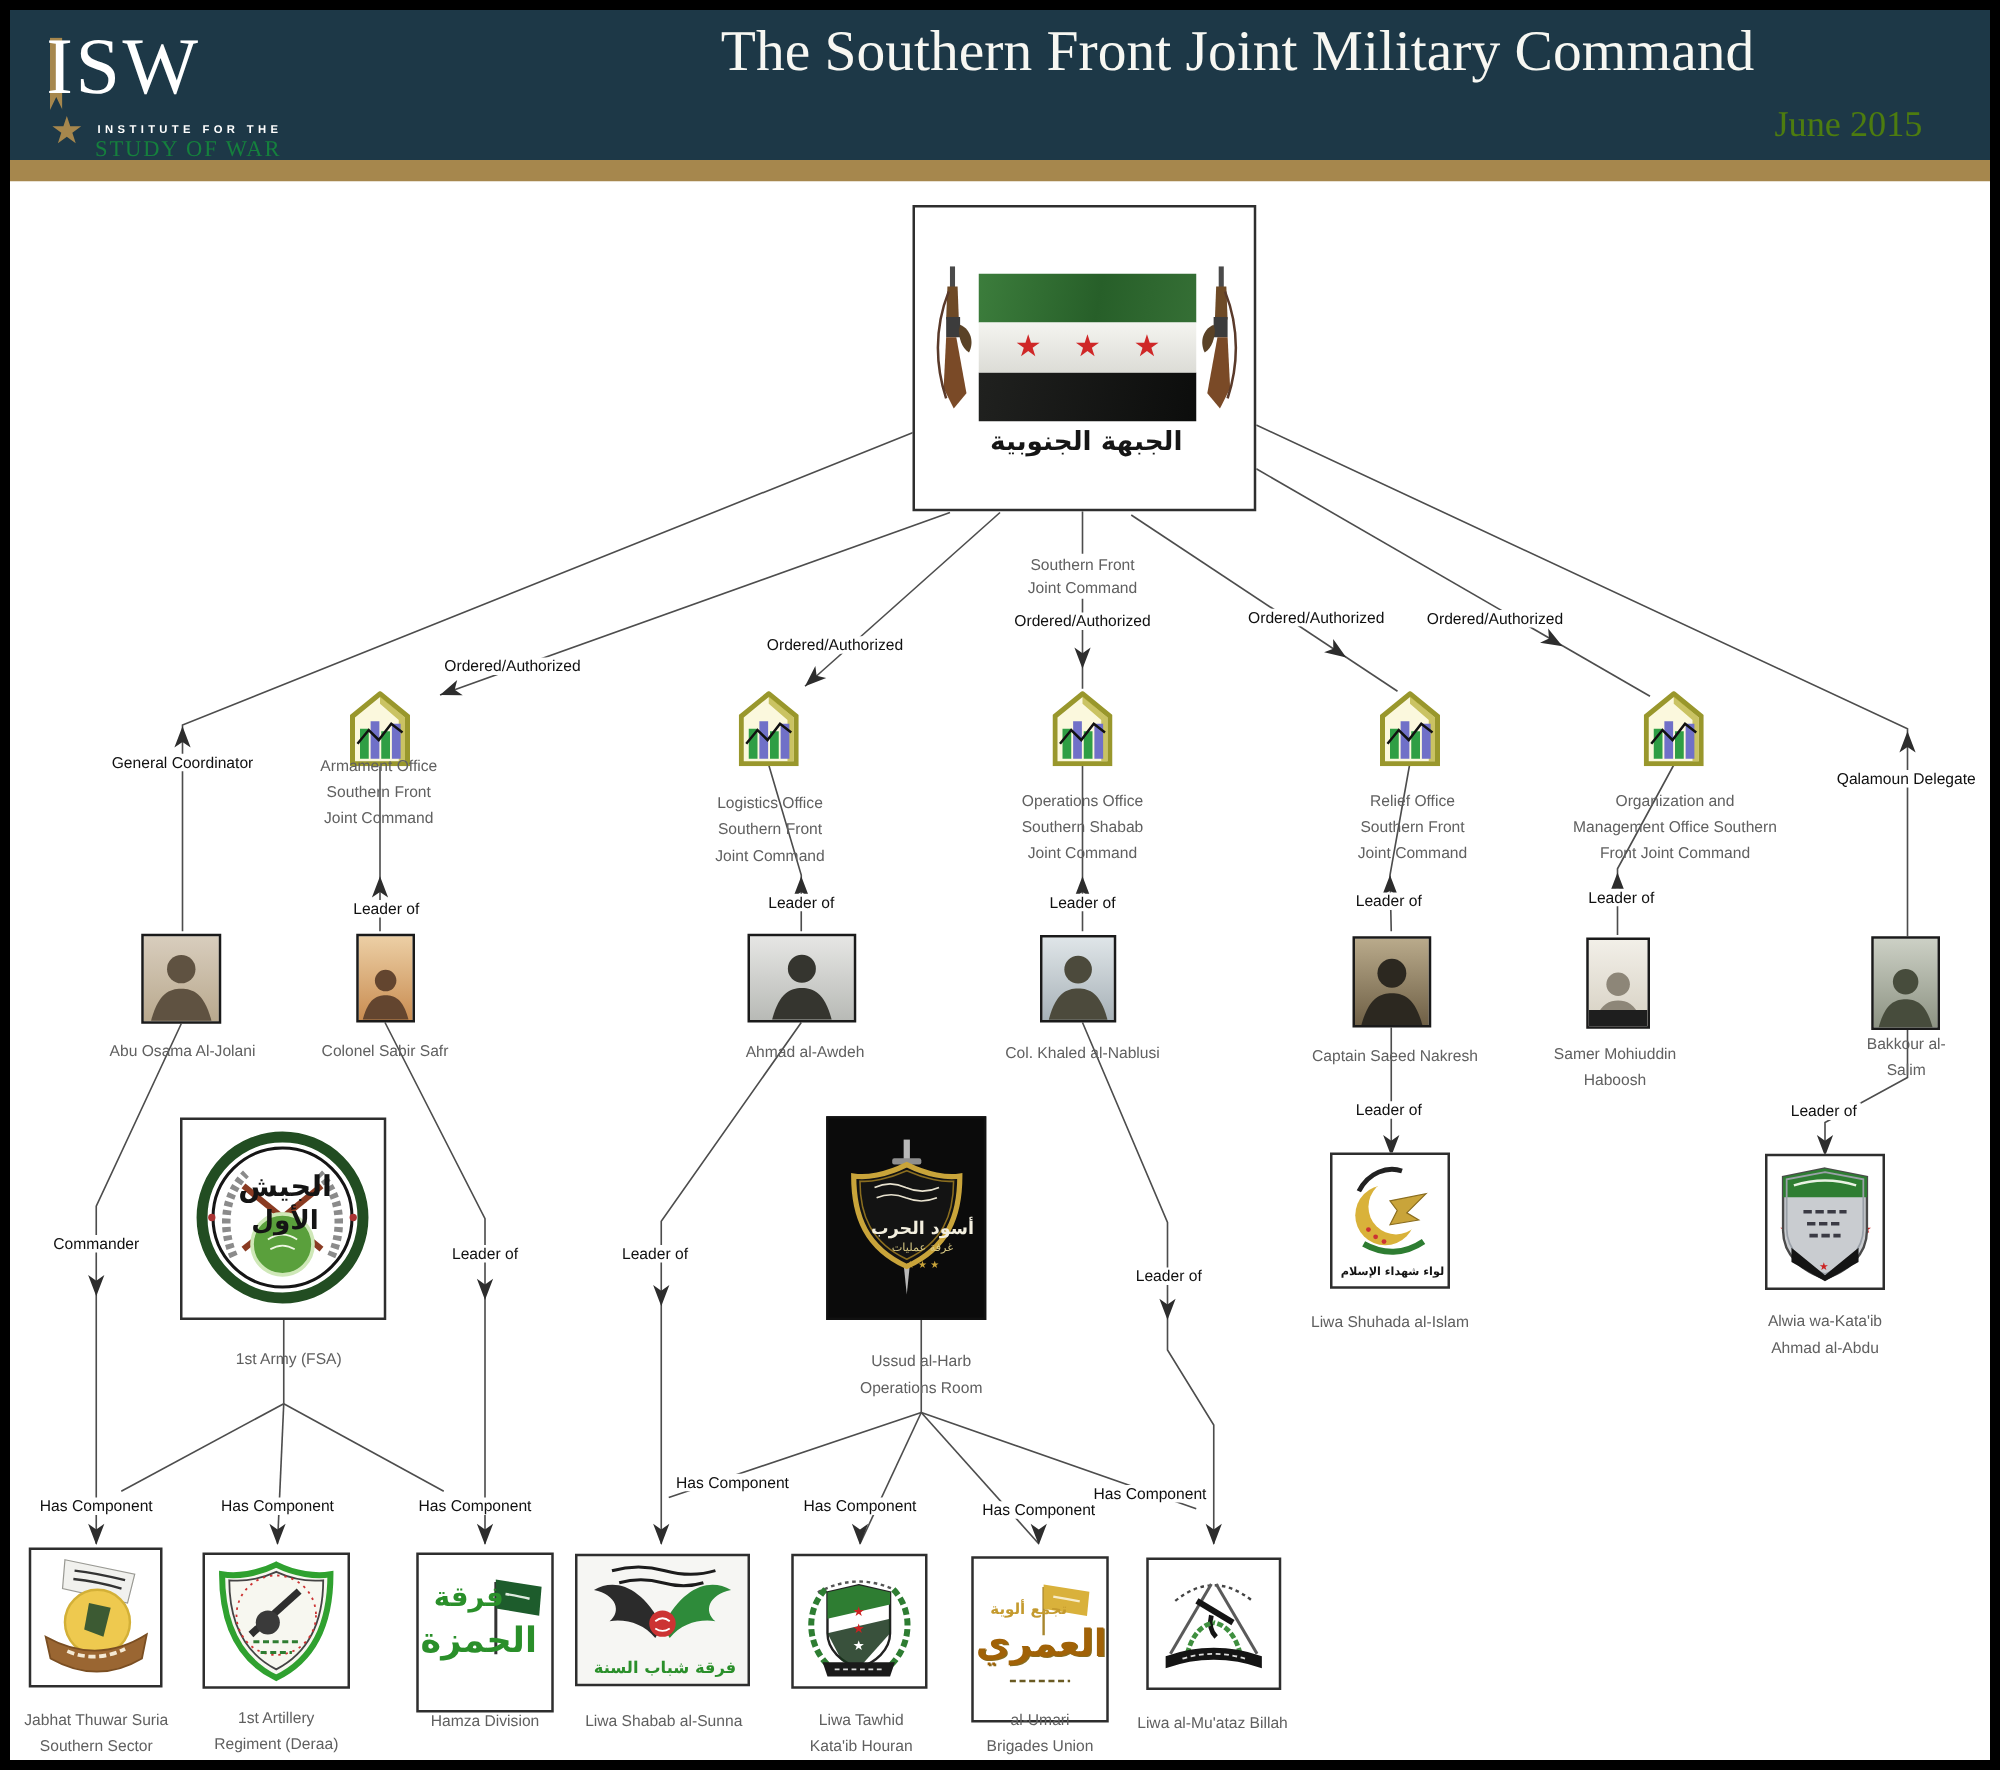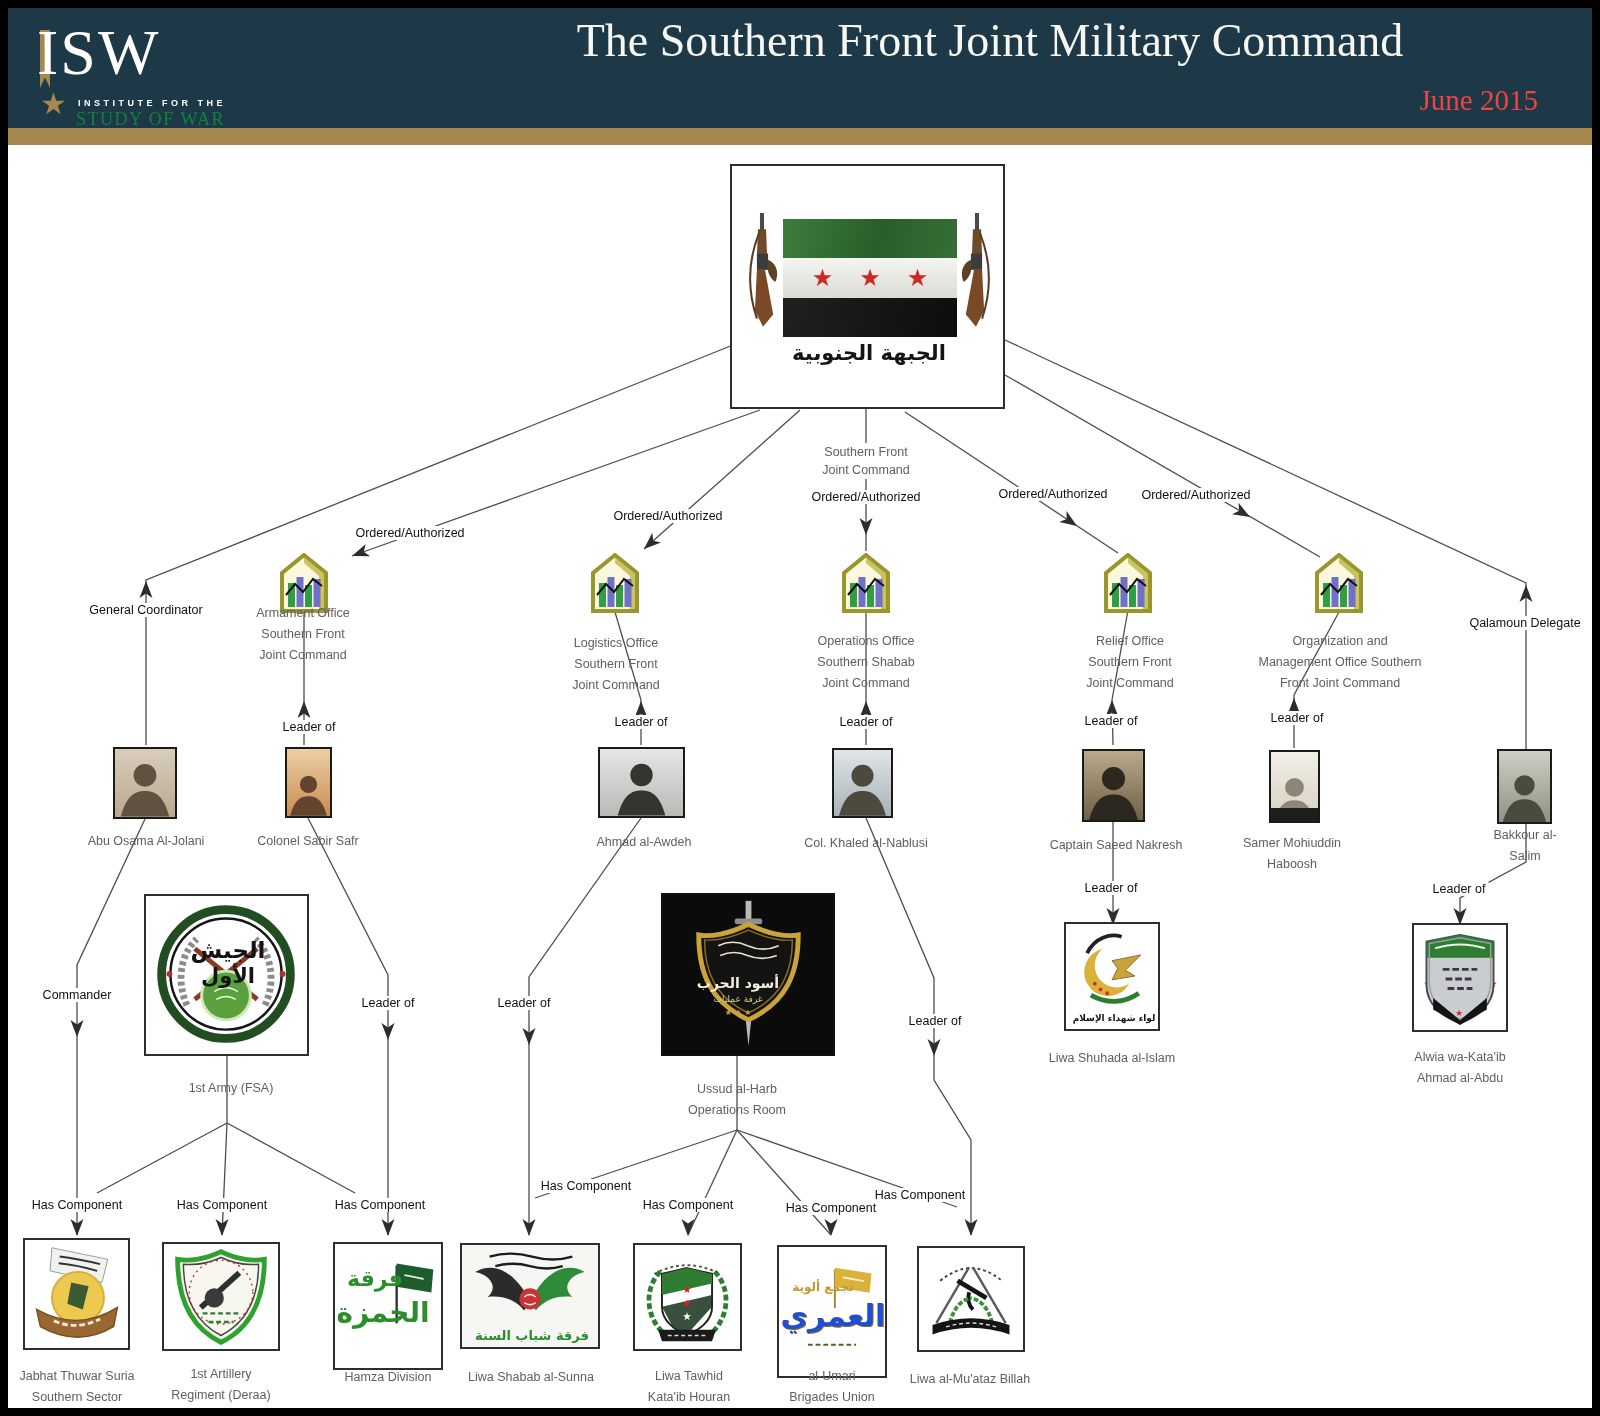--- a/index.html
+++ b/index.html
@@ -4,21 +4,21 @@
 <style>
   html,body{margin:0;padding:0;background:#888;}
   #page{position:relative;width:1600px;height:1416px;background:#fff;margin:0 auto;
         font-family:"Liberation Sans",sans-serif;overflow:hidden;}
   .frame{position:absolute;inset:0;border:8px solid #000;pointer-events:none;z-index:9;}
   
   .hdr{position:absolute;left:8px;top:8px;right:8px;height:120px;background:#1d3847;z-index:1;}
   .goldbar{position:absolute;left:8px;top:128px;right:8px;height:17px;background:#a6874d;z-index:1;}
   .title{position:absolute;left:400px;top:14px;width:1180px;text-align:center;
          font-family:"Liberation Serif",serif;font-size:46px;color:#f7f7f2;z-index:2;white-space:nowrap;}
-  .date{position:absolute;top:84px;right:62px;font-family:"Liberation Serif",serif;font-size:29px;color:#ef4444;z-index:2;}
+  .date{position:absolute;top:84px;right:62px;font-family:"Liberation Serif",serif;font-size:29px;color:#4d7c0f;z-index:2;}
   .isw{position:absolute;left:24px;top:16px;width:230px;height:108px;z-index:2;}
   .isw .sliver{position:absolute;left:16px;top:14px;width:10px;height:58px;background:#a6874d;
                clip-path:polygon(0 0,100% 0,100% 100%,50% 82%,0 100%);}
   .isw .acr{position:absolute;left:13px;top:0px;font-family:"Liberation Serif",serif;font-size:64px;color:#fff;letter-spacing:2px;}
   .isw .star{position:absolute;left:16px;top:70px;font-size:30px;color:#a6874d;}
   .isw .l1{position:absolute;left:54px;top:82px;font-size:9px;font-weight:bold;letter-spacing:3.5px;color:#fff;}
   .isw .l2{position:absolute;left:52px;top:93px;font-family:"Liberation Serif",serif;font-size:18px;letter-spacing:1.5px;color:#15803d;}
   
   svg.edges{position:absolute;left:0;top:0;z-index:1;}
   .elabel{position:absolute;transform:translate(-50%,-50%);font-size:12.5px;color:#101010;
@@ -335,21 +335,21 @@
       <circle cx="82" cy="102" r="25" fill="#5aa03c" stroke="#cfe8b8" stroke-width="3"></circle>
       <path d="M70,98 q12,-8 24,0 M72,106 q10,-6 20,0" stroke="#eef7e2" stroke-width="1.5" fill="none"></path>
       <circle cx="24" cy="80" r="3" fill="#a33"></circle>
         <circle cx="140" cy="80" r="3" fill="#a33"></circle>
     </svg>
     <div class="arb" style="left:82px;top:54px;font-size:23px;font-weight:bold;color:#141414">الجيش</div>
     <div class="arb" style="left:82px;top:80px;font-size:21px;font-weight:bold;color:#141414">الأول</div>
   </div>
   <div class="nlabel" style="left:231px;top:1088px">1st Army (FSA)</div>
 
-  <div class="ebox" style="left:661px;top:893px;width:174px;height:163px;background:#0b0b0b;border-color:#111">
+  <div class="ebox" style="left:661px;top:893px;width:128px;height:163px;background:#0b0b0b;border-color:#111">
     <svg viewBox="0 0 149 163">
       <rect x="72" y="6" width="6" height="26" fill="#b9b9b9"></rect>
       <rect x="61" y="24" width="28" height="6" rx="2" fill="#8f8f8f"></rect>
       <polygon points="72,126 78,126 75,155" fill="#b9b9b9"></polygon>
       <path d="M75,30 C95,40 114,43 126,41 C126,80 114,110 75,128 C36,110 24,80 24,41 C36,43 55,40 75,30 Z" fill="#131313" stroke="#c9a43a" stroke-width="5"></path>
       <path d="M75,36 C93,44 110,47 120,46 C120,79 109,105 75,121 C41,105 30,79 30,46 C40,47 57,44 75,36 Z" fill="none" stroke="#8a6d1f" stroke-width="1.5"></path>
       <path d="M44,52 q15,-7 30,0 q16,7 32,0 M46,62 q14,-6 28,0 q15,6 30,0" stroke="#e8e2cf" stroke-width="1.6" fill="none"></path>
     </svg>
     <div class="arb" style="left:75px;top:88px;font-size:14px;font-weight:bold;color:#f3efdf">أسود الحرب</div>
     <div class="arb" style="left:75px;top:104px;font-size:9px;color:#d8c984">غرفة عمليات</div>
@@ -458,21 +458,21 @@
 Kata'ib Houran</div>
 
   <div class="ebox" style="left:777px;top:1245px;width:110px;height:133px">
     <svg viewBox="0 0 110 107">
       <line x1="58" y1="10" x2="58" y2="50" stroke="#a8862e" stroke-width="2"></line>
       <polygon points="58,8 96,14 94,34 58,28" fill="#d9b13b"></polygon>
       <path d="M66,18 q12,2 22,4" stroke="#f7ecc9" stroke-width="2" fill="none"></path>
       <path d="M30,88 h50" stroke="#6a5a22" stroke-width="2" stroke-dasharray="5,3"></path>
     </svg>
     <div class="arb" style="left:44px;top:40px;font-size:12px;font-weight:bold;color:#c49a2e">تجمع ألوية</div>
-    <div class="arb" style="left:54px;top:68px;font-size:30px;font-weight:bold;color:#1d4ed8;text-shadow:1px 1px 0 #8a6d1f">العمري</div>
+    <div class="arb" style="left:54px;top:68px;font-size:30px;font-weight:bold;color:#a16207;text-shadow:1px 1px 0 #8a6d1f">العمري</div>
   </div>
   <div class="nlabel" style="left:832px;top:1387px">al-Umari
 Brigades Union</div>
 
   <div class="ebox" style="left:917px;top:1246px;width:108px;height:106px">
     <svg viewBox="0 0 108 106">
       <path d="M22,34 Q54,8 86,34" stroke="#444" stroke-width="2" fill="none" stroke-dasharray="3,3"></path>
       <line x1="18" y1="78" x2="52" y2="20" stroke="#5a5a5a" stroke-width="2.5"></line>
       <line x1="90" y1="78" x2="56" y2="20" stroke="#5a5a5a" stroke-width="2.5"></line>
       <line x1="40" y1="34" x2="70" y2="52" stroke="#141414" stroke-width="5"></line>

